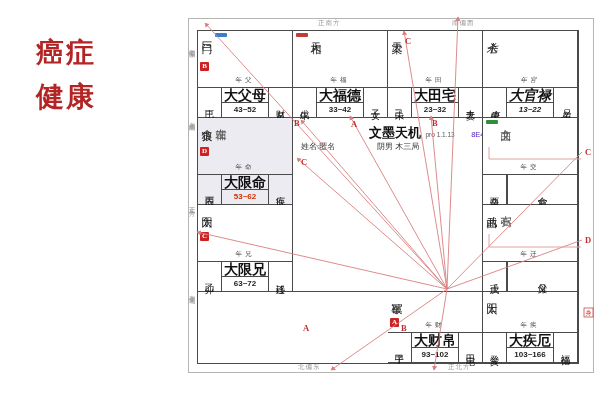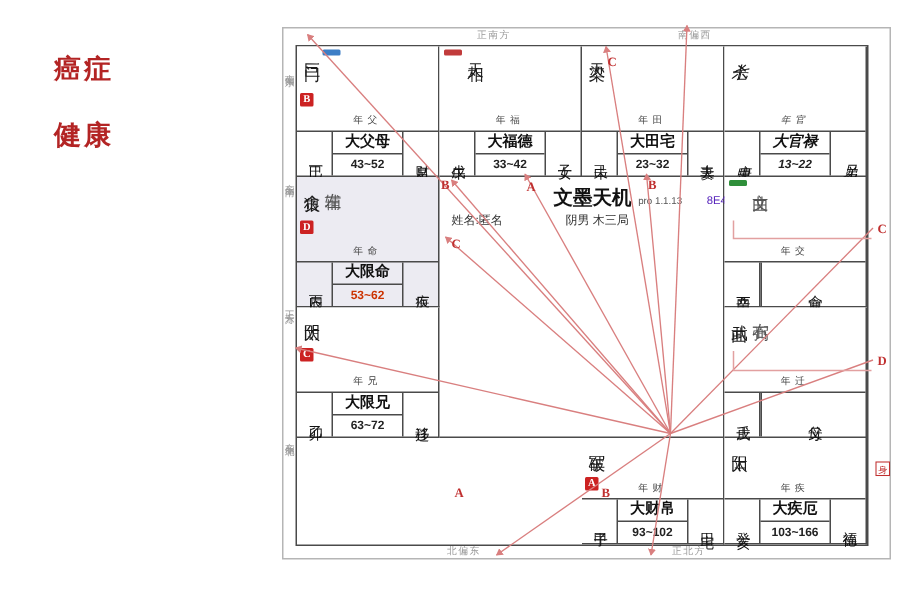--- a/index.html
+++ b/index.html
@@ -1,18 +1,18 @@
 <!DOCTYPE html>
 <html lang="zh"><head>
 <meta charset="utf-8">
 <style>
   html,body{margin:0;padding:0;background:#fff;}
   #stage{position:relative;width:600px;height:400px;background:#fff;overflow:hidden;
          font-family:"Liberation Sans","DejaVu Sans",sans-serif;}
-  .side-note{position:absolute;left:36px;font-size:18px;font-weight:bold;
+  .side-note{position:absolute;left:36px;font-size:28px;font-weight:bold;
              font-family:Liberation Mono, monospace;letter-spacing:2px;}
   #note1{top:34px;} #note2{top:78px;}
   #outer{position:absolute;left:188px;top:18px;width:404px;height:353px;border:1px solid #b5b5b5;}
   #grid{position:absolute;left:197px;top:30px;width:380px;height:332px;border:1px solid #4a4a4a;background:#fff;}
   .palace{position:absolute;box-sizing:border-box;border-right:1px solid #4a4a4a;border-bottom:1px solid #4a4a4a;background:#fff;}
   .stars{position:absolute;top:2px;left:3px;display:flex;gap:2px;}
   .star{writing-mode:vertical-rl;text-orientation:upright;font-size:11px;line-height:12px;
         letter-spacing:1px;color:#1a1a1a;}
   .star.minor{color:#555;}
   .star.badge-bg{color:#fff;padding:1px 0;border-radius:1px;}
@@ -20,21 +20,21 @@
           font-weight:bold;line-height:9px;text-align:center;border-radius:1px;
           font-family:"Liberation Serif","DejaVu Serif",serif;}
   .ylabel{position:absolute;left:24px;width:46px;bottom:32px;text-align:center;font-size:6.5px;
           color:#444;letter-spacing:3px;}
   .bsec{position:absolute;left:0;right:0;bottom:0;height:30px;border-top:1px solid #4a4a4a;
         display:flex;box-sizing:border-box;}
   .stem{width:24px;box-sizing:border-box;border-right:1px solid #4a4a4a;display:flex;
         align-items:center;justify-content:center;writing-mode:vertical-rl;text-orientation:upright;
         font-size:9.5px;line-height:10px;letter-spacing:1px;color:#111;}
   .mid{width:46px;display:flex;flex-direction:column;box-sizing:border-box;}
-  .dlabel{height:15px;box-sizing:border-box;border-bottom:1px solid #4a4a4a;font-size:10px;
+  .dlabel{height:15px;box-sizing:border-box;border-bottom:1px solid #4a4a4a;font-size:14px;
           font-weight:600;color:#111;text-align:center;line-height:14px;}
   .range{height:14px;font-size:8px;font-weight:700;color:#222;text-align:center;line-height:14px;}
   .pname{flex:1;box-sizing:border-box;border-left:1px solid #4a4a4a;display:flex;align-items:center;
          justify-content:center;writing-mode:vertical-rl;text-orientation:upright;font-size:9.5px;
          line-height:10px;letter-spacing:1px;color:#111;}
   #center{position:absolute;left:95px;top:87px;width:190px;height:174px;box-sizing:border-box;
           border-right:1px solid #4a4a4a;border-bottom:1px solid #4a4a4a;background:#fff;}
   #ctitle{position:absolute;left:76px;top:5px;white-space:nowrap;}
   #ctitle .t1{font-size:13px;font-weight:bold;color:#111;}
   #ctitle .t2{font-size:6.5px;color:#555;}

